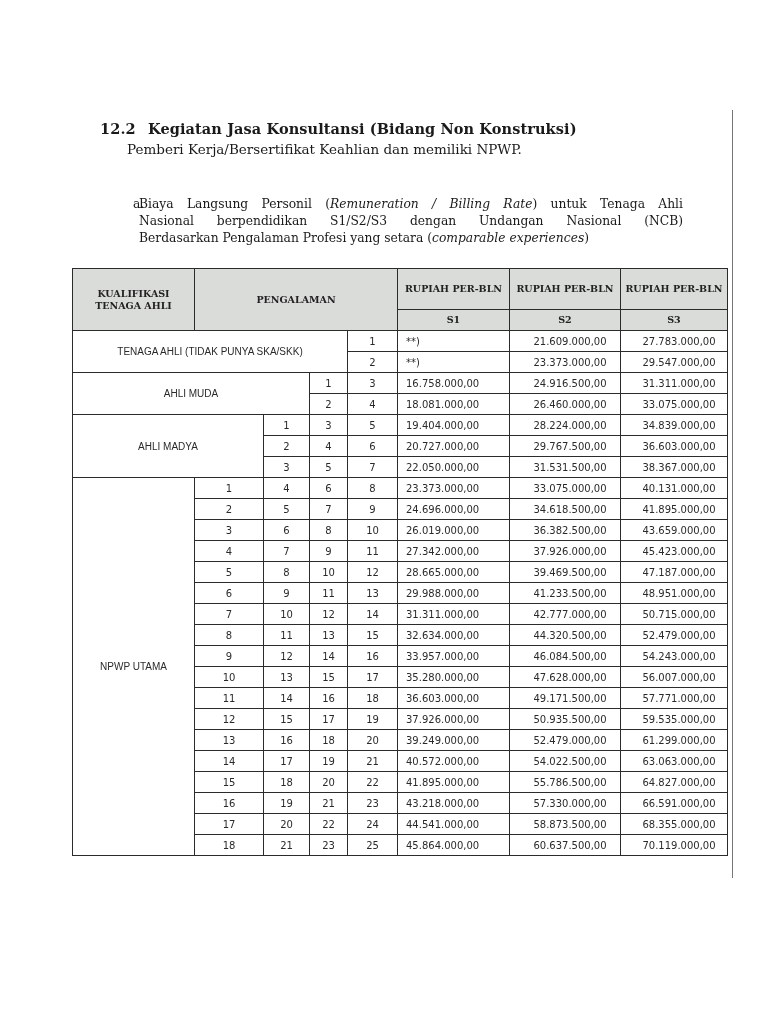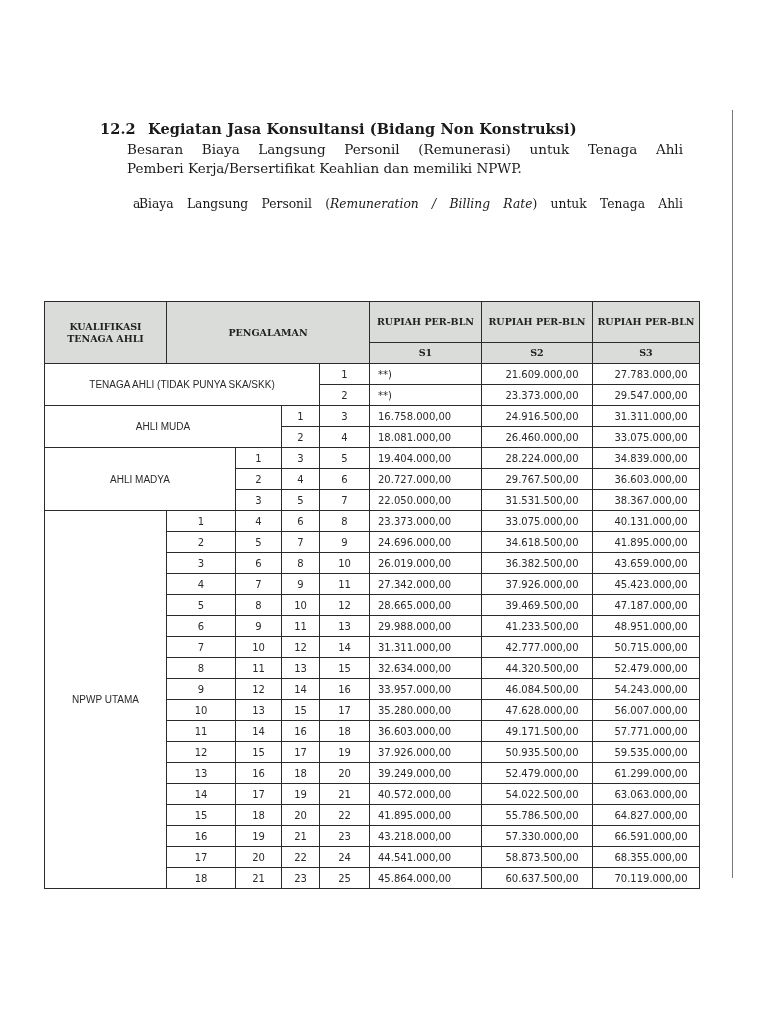--- a/index.html
+++ b/index.html
@@ -23,22 +23,22 @@
   .sub {
     position: absolute; left: 133px; top: 196px; width: 550px; font-size: 12.3px; line-height: 17px;
   }
   .sub .marker { position: absolute; left: 0; top: 0; }
   .sub .body { margin-left: 6px; }
   .sub .line { display: block; text-align: justify; text-align-last: justify; }
   .sub .line.last { text-align-last: left; }
   .sub em { font-style: italic; }
 
   table.rates {
-    position: absolute; left: 44px; top: 268px; border-collapse: collapse;
-    font-family: "DejaVu Sans", "Liberation Sans", sans-serif; font-size: 10px; color: #2a2a2a; margin-top: 33px;
+    position: absolute; left: 72px; top: 268px; border-collapse: collapse;
+    font-family: "DejaVu Sans", "Liberation Sans", sans-serif; font-size: 10px; color: #2a2a2a;
   }
   table.rates td, table.rates th {
     border: 1.3px solid #2b2b2b; padding: 0; text-align: center; vertical-align: middle;
   }
   table.rates th {
     background: #d9dcd8; font-family: "DejaVu Serif", "Liberation Serif", serif; font-weight: bold;
     font-size: 9.5px; line-height: 12px; color: #222;
   }
   table.rates tr.hdr1 th { height: 40px; }
   table.rates tr.hdr2 th { height: 20px; }
@@ -53,28 +53,29 @@
 </head>
 <body>
 
 <div class="margin-line"></div>
 
 <div class="heading">
   <span class="num">12.2</span><span>Kegiatan Jasa Konsultansi (Bidang Non Konstruksi)</span>
 </div>
 
 <div class="para">
-  <span class="line">Besaran Biaya Langsung Personil (Remunerasi) untuk Tenaga Ahli</span>
   <span class="line last">Pemberi Kerja/Bersertifikat Keahlian dan memiliki NPWP.</span>
 </div>
 
 <div class="sub">
   <span class="marker">a.</span>
   <div class="body">
     <span class="line"><span>Biaya Langsung Personil (</span><em>Remuneration / Billing Rate</em><span>) untuk Tenaga Ahli</span></span>
+    <span class="line">Nasional berpendidikan S1/S2/S3 dengan Undangan Nasional (NCB)</span>
+    <span class="line last"><span>Berdasarkan Pengalaman Profesi yang setara (</span><em>comparable experiences</em><span>)</span></span>
   </div>
 </div>
 
 <table class="rates">
   <colgroup>
     <col class="c1">
       <col class="c2">
       <col class="c3">
       <col class="c4">
       <col class="c5">

